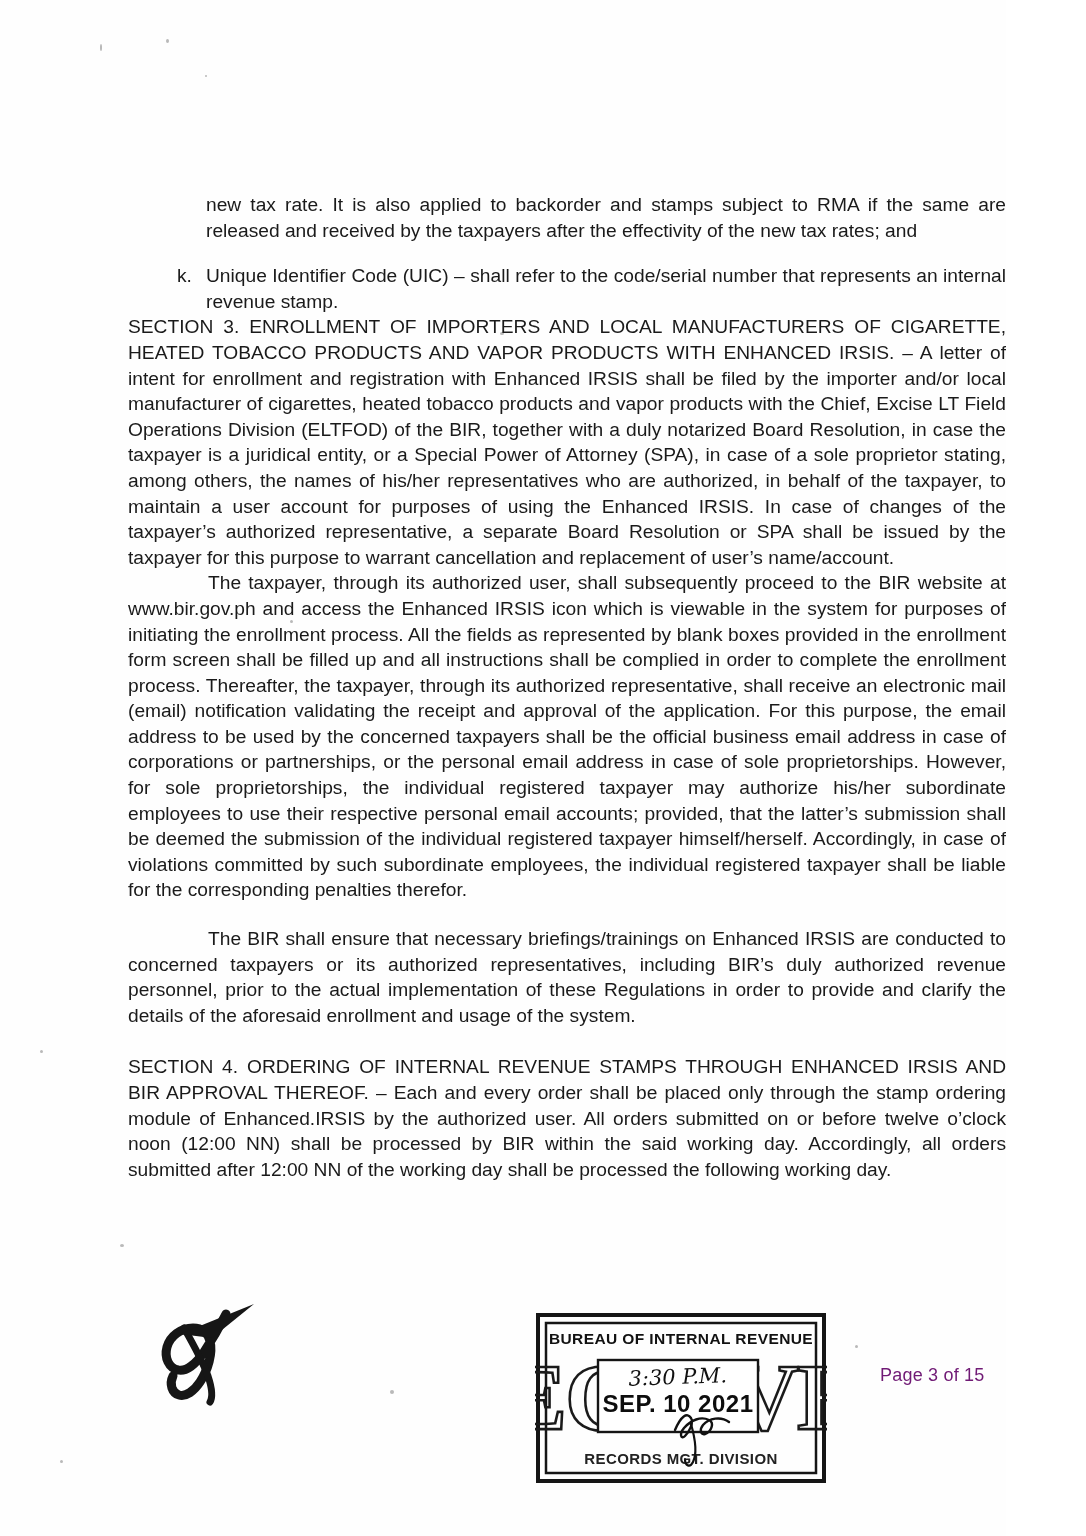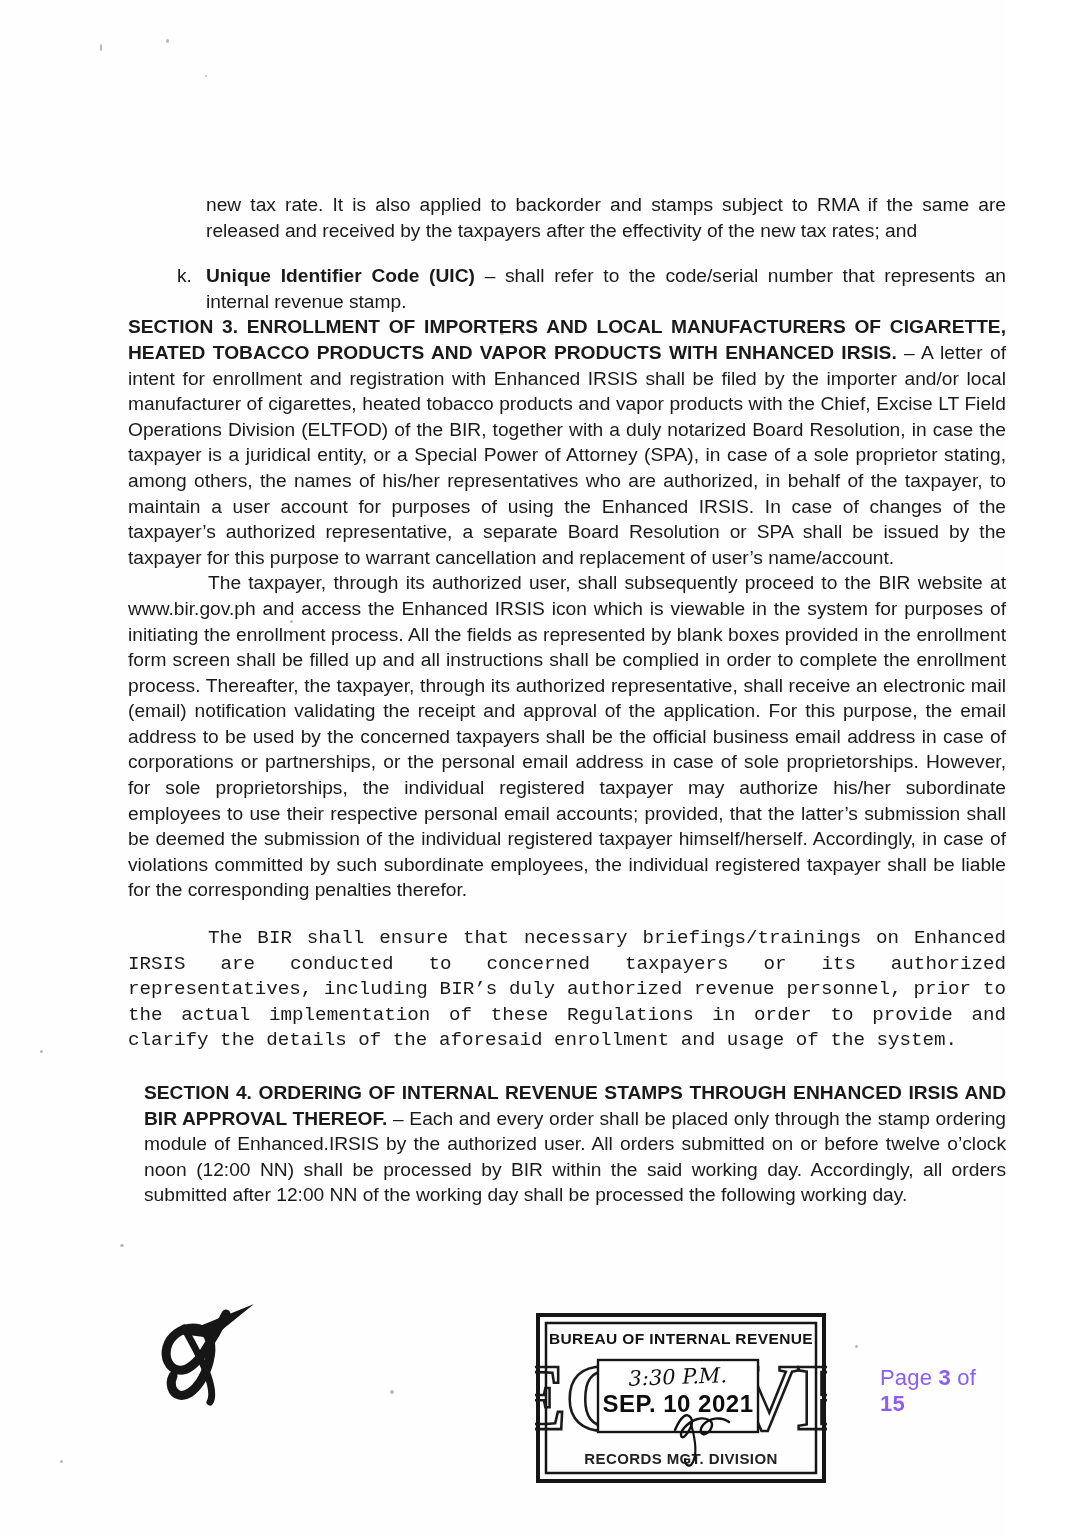--- a/index.html
+++ b/index.html
@@ -53,41 +53,39 @@
     position: absolute;
     left: -29px;
     top: 0;
     font-size: 19.2px;
     line-height: 25.6px;
     color: #1a1a1a;
   }
   .sec-head {
   }
   b, .bold {
-    font-weight: bold;
+    font-weight: normal;
   }
   .para {
     text-indent: 80px;
   }
   .para-tight {
     margin-top: 23px;
     text-indent: 80px;
-    font-family: Liberation Mono, monospace;
   }
   .sec4 {
     margin-top: 26px;
-    margin-left: 16px;
   }
   
   #footer {
     position: absolute;
     left: 880px;
     top: 1365px;
-    font-size: 22px;
-    color: #8b5cf6;
+    font-size: 18px;
+    color: #701a75;
     letter-spacing: .2px;
   }
   
   #initial {
     position: absolute;
     left: 150px;
     top: 1300px;
     width: 130px;
     height: 120px;
   }

